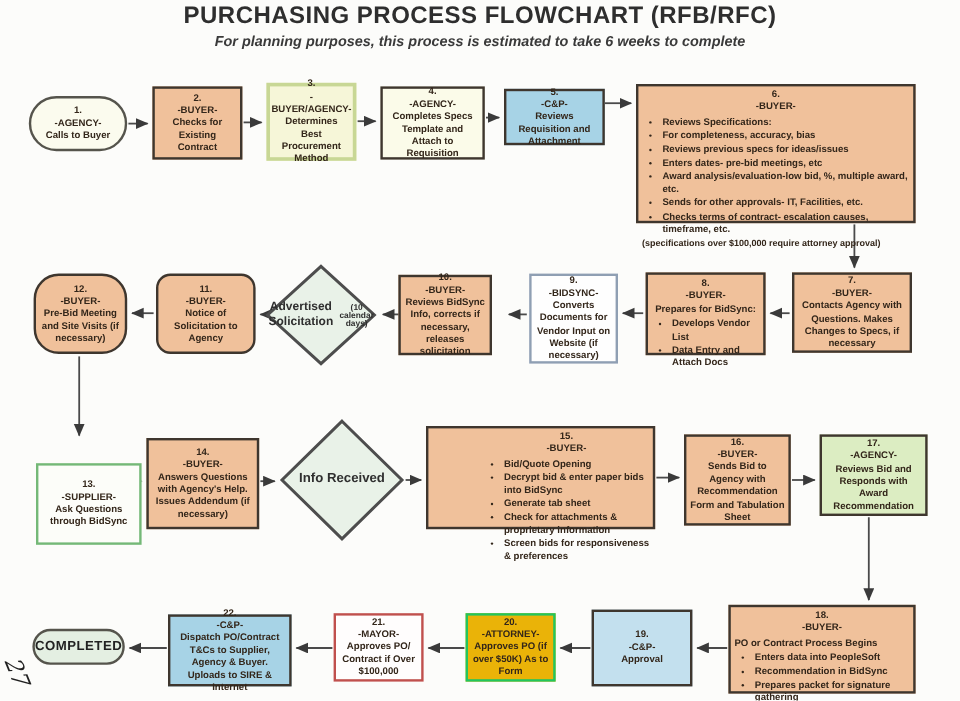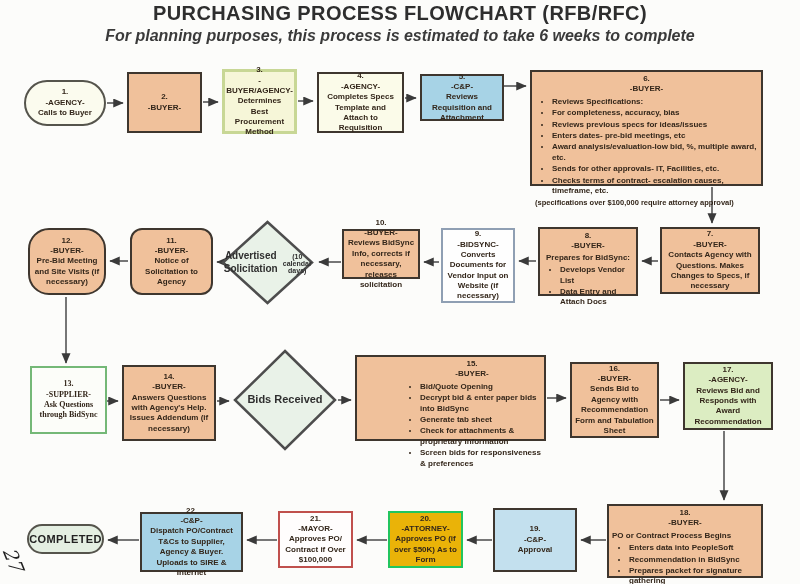--- a/index.html
+++ b/index.html
@@ -7,21 +7,21 @@
     position:relative;width:800px;height:584px;overflow:hidden;
     background:#fcfcfa;
     font-family:"Liberation Sans", sans-serif;
   }
   .page-title{
     position:absolute;top:2px;left:0;width:100%;text-align:center;
     font-size:20px;font-weight:bold;color:#2e2e2e;letter-spacing:0.4px;
   }
   .page-subtitle{
     position:absolute;top:27px;left:0;width:100%;text-align:center;
-    font-size:16px;font-style:italic;font-weight:bold;color:#3a3a3a;
+    font-size:12px;font-style:italic;font-weight:bold;color:#3a3a3a;
   }
   .page-num{
     position:absolute;left:2px;top:550px;
     font-family:"DejaVu Serif", serif;font-style:italic;
     font-size:19px;color:#1f1f1f;
     transform:rotate(68deg) skewX(-8deg);transform-origin:center;
   }
   .arrows{position:absolute;left:0;top:0;z-index:1;pointer-events:none;}
   .node{
     position:absolute;z-index:2;box-sizing:border-box;
@@ -106,20 +106,21 @@
 
   <div class="node oval" style="left:24px;top:80px;width:82px;height:46px;">
     <div>1.</div>
     <div>-AGENCY-</div>
     <div>Calls to Buyer</div>
   </div>
 
   <div class="node orange" style="left:127px;top:72px;width:75px;height:61px;">
     <div>2.</div>
     <div>-BUYER-</div>
+    <div>Checks for Existing Contract</div>
   </div>
 
   <div class="node creamgreen" style="left:222px;top:69px;width:75px;height:65px;">
     <div>3.</div>
     <div>-BUYER/AGENCY-</div>
     <div>Determines Best Procurement Method</div>
   </div>
 
   <div class="node cream" style="left:317px;top:72px;width:87px;height:61px;">
     <div>4.</div>
@@ -163,21 +164,21 @@
         <li>Data Entry and Attach Docs</li>
       </ul>
   </div>
 
   <div class="node whitegray" style="left:441px;top:228px;width:74px;height:75px;">
     <div>9.</div>
     <div>-BIDSYNC-</div>
     <div>Converts Documents for Vendor Input on Website (if necessary)</div>
   </div>
 
-  <div class="node orange" style="left:342px;top:229px;width:78px;height:50px;">
+  <div class="node orange" style="left:332px;top:229px;width:78px;height:67px;">
     <div>10.</div>
     <div>-BUYER-</div>
     <div>Reviews BidSync Info, corrects if necessary, releases solicitation</div>
   </div>
 
   <div class="diamond-wrap" style="left:221px;top:220px;width:93px;height:85px;">
     <svg width="93" height="85" viewBox="0 0 93 85">
       <polygon points="46.5,2 91,42.5 46.5,83 2,42.5" fill="#e9f2e8" stroke="#4d4d4d" stroke-width="2.5"></polygon>
     </svg>
     <div class="diamond-text">
@@ -191,38 +192,38 @@
     <div>-BUYER-</div>
     <div>Notice of Solicitation to Agency</div>
   </div>
 
   <div class="node orange" style="left:28px;top:228px;width:78px;height:67px;border-radius:21px;">
     <div>12.</div>
     <div>-BUYER-</div>
     <div>Pre-Bid Meeting and Site Visits (if necessary)</div>
   </div>
 
-  <div class="node whitegreen" style="left:30px;top:366px;width:77px;height:68px;font-family:Liberation Serif, serif;">
+  <div class="node whitegreen" style="left:30px;top:386px;width:88px;height:68px;">
     <div>13.</div>
     <div>-SUPPLIER-</div>
     <div>Ask Questions through BidSync</div>
   </div>
 
   <div class="node orange" style="left:122px;top:365px;width:94px;height:76px;">
     <div>14.</div>
     <div>-BUYER-</div>
     <div>Answers Questions with Agency's Help.  Issues Addendum (if necessary)</div>
   </div>
 
   <div class="diamond-wrap" style="left:233px;top:349px;width:104px;height:102px;">
     <svg width="104" height="102" viewBox="0 0 104 102">
       <polygon points="52,2 102,51 52,100 2,51" fill="#e9f2e8" stroke="#4d4d4d" stroke-width="2.5"></polygon>
     </svg>
     <div class="diamond-text">
-      <div class="d-main" style="font-size:11px;">Bids Received</div>
+      <div class="d-main" style="font-size:11px;">Info Received</div>
     </div>
   </div>
 
   <div class="node orange bbox" style="left:355px;top:355px;width:191px;height:86px;padding-left:46px;">
     <div class="hdr">15.</div>
     <div class="hdr">-BUYER-</div>
     <ul class="bullets">
         <li>Bid/Quote Opening</li>
         <li>Decrypt bid &amp; enter paper bids into BidSync</li>
         <li>Generate tab sheet</li>

